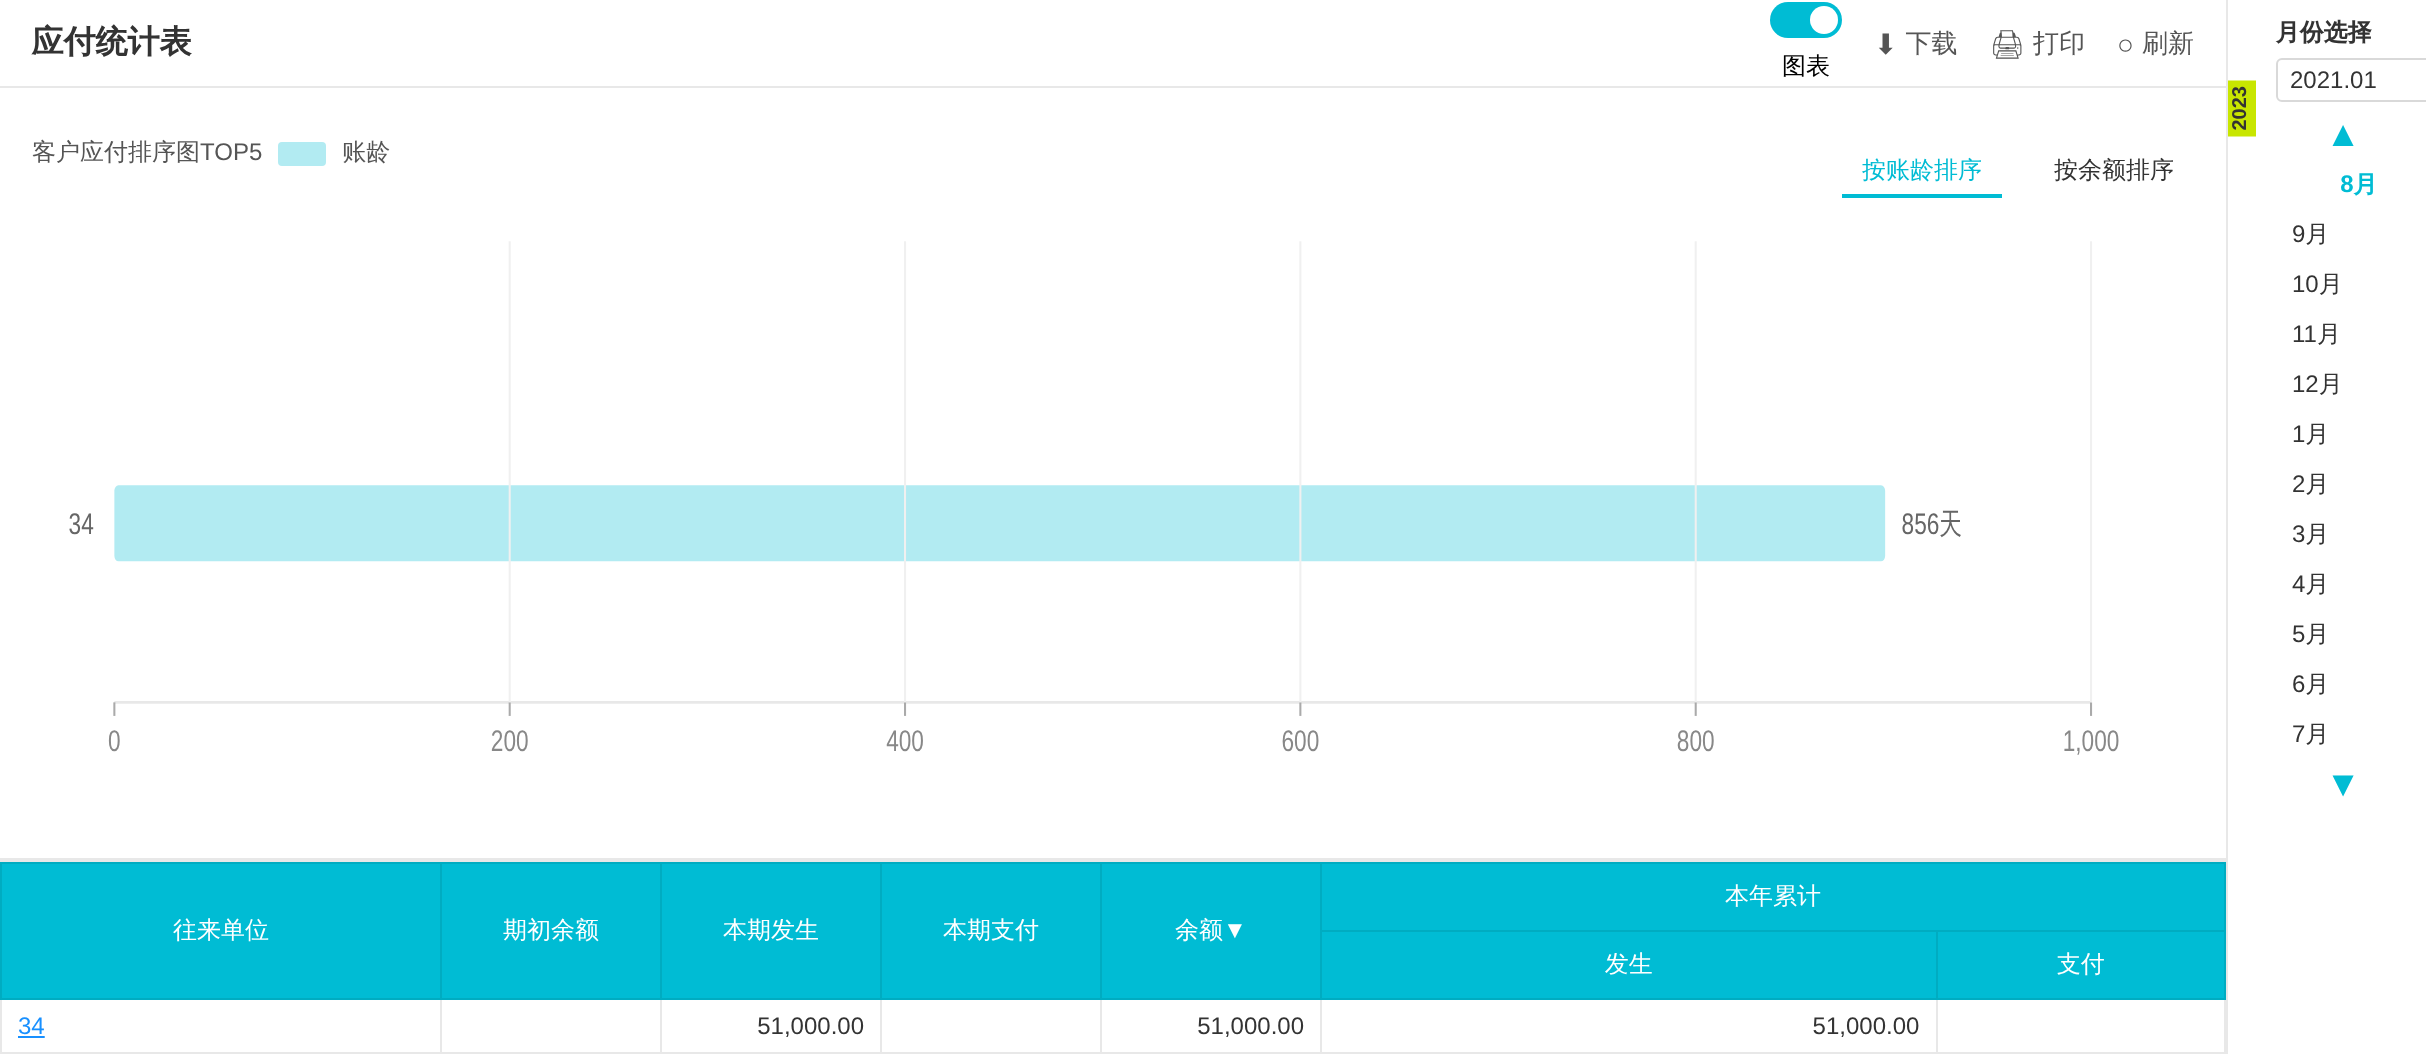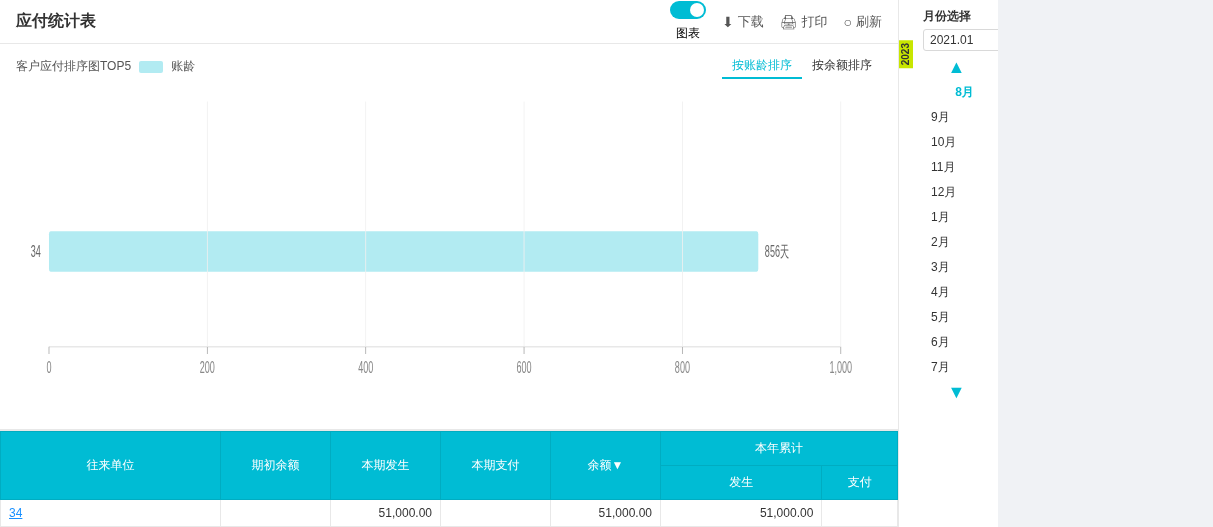--- a/index.html
+++ b/index.html
@@ -1,19 +1,19 @@
 <!DOCTYPE html>
 <html><head>
   <meta charset="utf-8">
   <style>
     * { box-sizing: border-box; margin: 0; padding: 0; }
     body { font-family: 'Microsoft YaHei', Arial, sans-serif; font-size: 12px; background: #f0f2f5; }
 
     .page-container {
-      width: 998px;
+      width: 1213px;
       height: 527px;
       display: flex;
       flex-direction: row;
       background: #0ea5e9;
       overflow: hidden;
     }
 
     .main-content {
       flex: 1;
       display: flex;
@@ -111,21 +111,22 @@
 
     .legend-box {
       width: 24px;
       height: 12px;
       background: #b2ebf2;
       border-radius: 2px;
     }
 
     .sort-tabs {
       display: flex;
-      gap: 0;
+      gap: 16px;
+      margin-top: 20px;
     }
 
     .sort-tab {
       padding: 3px 10px;
       font-size: 12px;
       cursor: pointer;
       color: #333;
       border-bottom: 2px solid transparent;
     }
 

